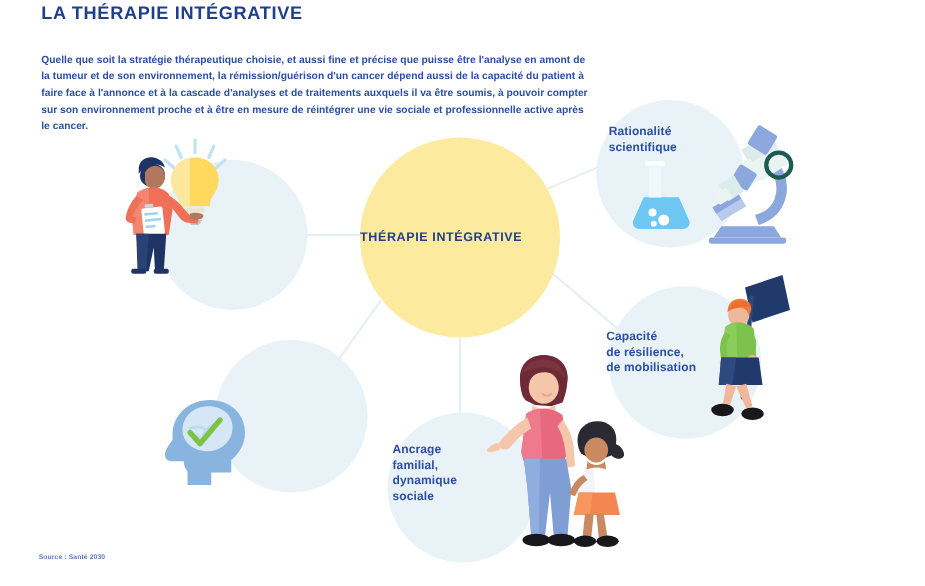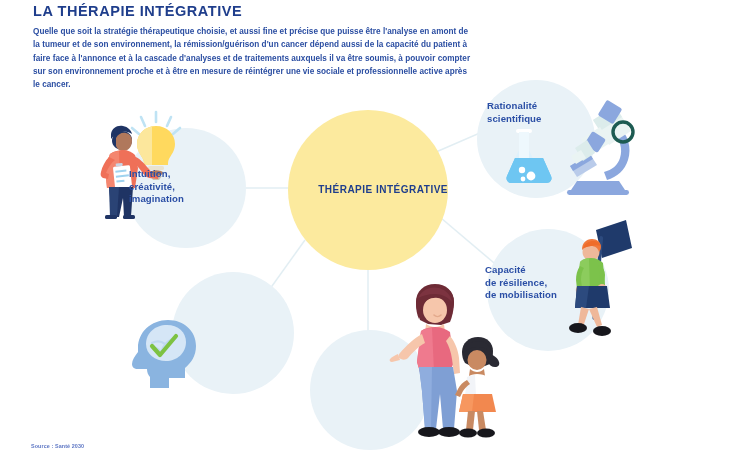--- a/index.html
+++ b/index.html
@@ -11,21 +11,21 @@
   }
   #stage{position:relative;width:740px;height:469px;overflow:hidden;background:#fff;}
 
   
   .page-title{
     position:absolute;left:33px;top:3px;
     font-size:14.5px;font-weight:bold;letter-spacing:.55px;
     color:#1f3e8c;
   }
   .intro{
-    position:absolute;left:33px;top:25px;width:440px;
+    position:absolute;left:33px;top:41px;width:440px;
     font-size:8.2px;line-height:1.62;color:#2b4ea2;font-weight:600;
     letter-spacing:.02px;
   }
   .source{
     position:absolute;left:31px;top:443px;
     font-size:5.4px;color:#5d76c4;letter-spacing:.1px;font-weight:600;
   }
 
   
   #links{position:absolute;left:0;top:0;width:740px;height:469px;}
@@ -33,21 +33,21 @@
   
   .node{position:absolute;border-radius:50%;}
   .node-bg{background:#e9f2f7;}
   .hub{
     background:#fcea9e;
     left:288px;top:110px;width:160px;height:160px;
   }
   .hub-label{
     position:absolute;left:0;right:0;top:50%;
     transform:translateY(-50%);
-    text-align:right;
+    text-align:left;
     font-size:10px;font-weight:bold;color:#1f3e8c;
     letter-spacing:.5px;line-height:1.32;
   }
   .node-label{
     position:absolute;
     font-size:9.6px;font-weight:bold;color:#2a4ea5;
     line-height:1.32;text-align:left;letter-spacing:.1px;
     white-space:pre-line;
   }
 
@@ -249,28 +249,29 @@
       <path d="M75 110h29l4 18H71z" fill="#f2884f"></path>
       <path d="M75 110h11l-2 18H71z" fill="#f7975f"></path>
 
       <path d="M80 127l-2 19h7l2-19z" fill="#c98a62"></path>
       <path d="M95 127l3 19h-7l-2-19z" fill="#c98a62"></path>
       <ellipse cx="80" cy="149" rx="9" ry="4.6" fill="#17171c"></ellipse>
       <ellipse cx="98" cy="149" rx="9" ry="4.6" fill="#17171c"></ellipse>
     </g>
   </svg>
 
-  <div class="node-label layer-text" style="left:129px;top:168px;width:115px;">Intuition,
-créativité,
-imagination</div>
 
   <div class="node-label layer-text" style="left:487px;top:100px;width:102px;">Rationalité
 scientifique</div>
 
   <div class="node-label layer-text" style="left:485px;top:264px;width:118px;">Capacité
 de résilience,
 de mobilisation</div>
 
 
+  <div class="node-label layer-text" style="left:314px;top:354px;width:104px;">Ancrage
+familial,
+dynamique
+sociale</div>
 
   <div class="source">Source : Santé 2030</div>
 
 </div>
 
 </body></html>

